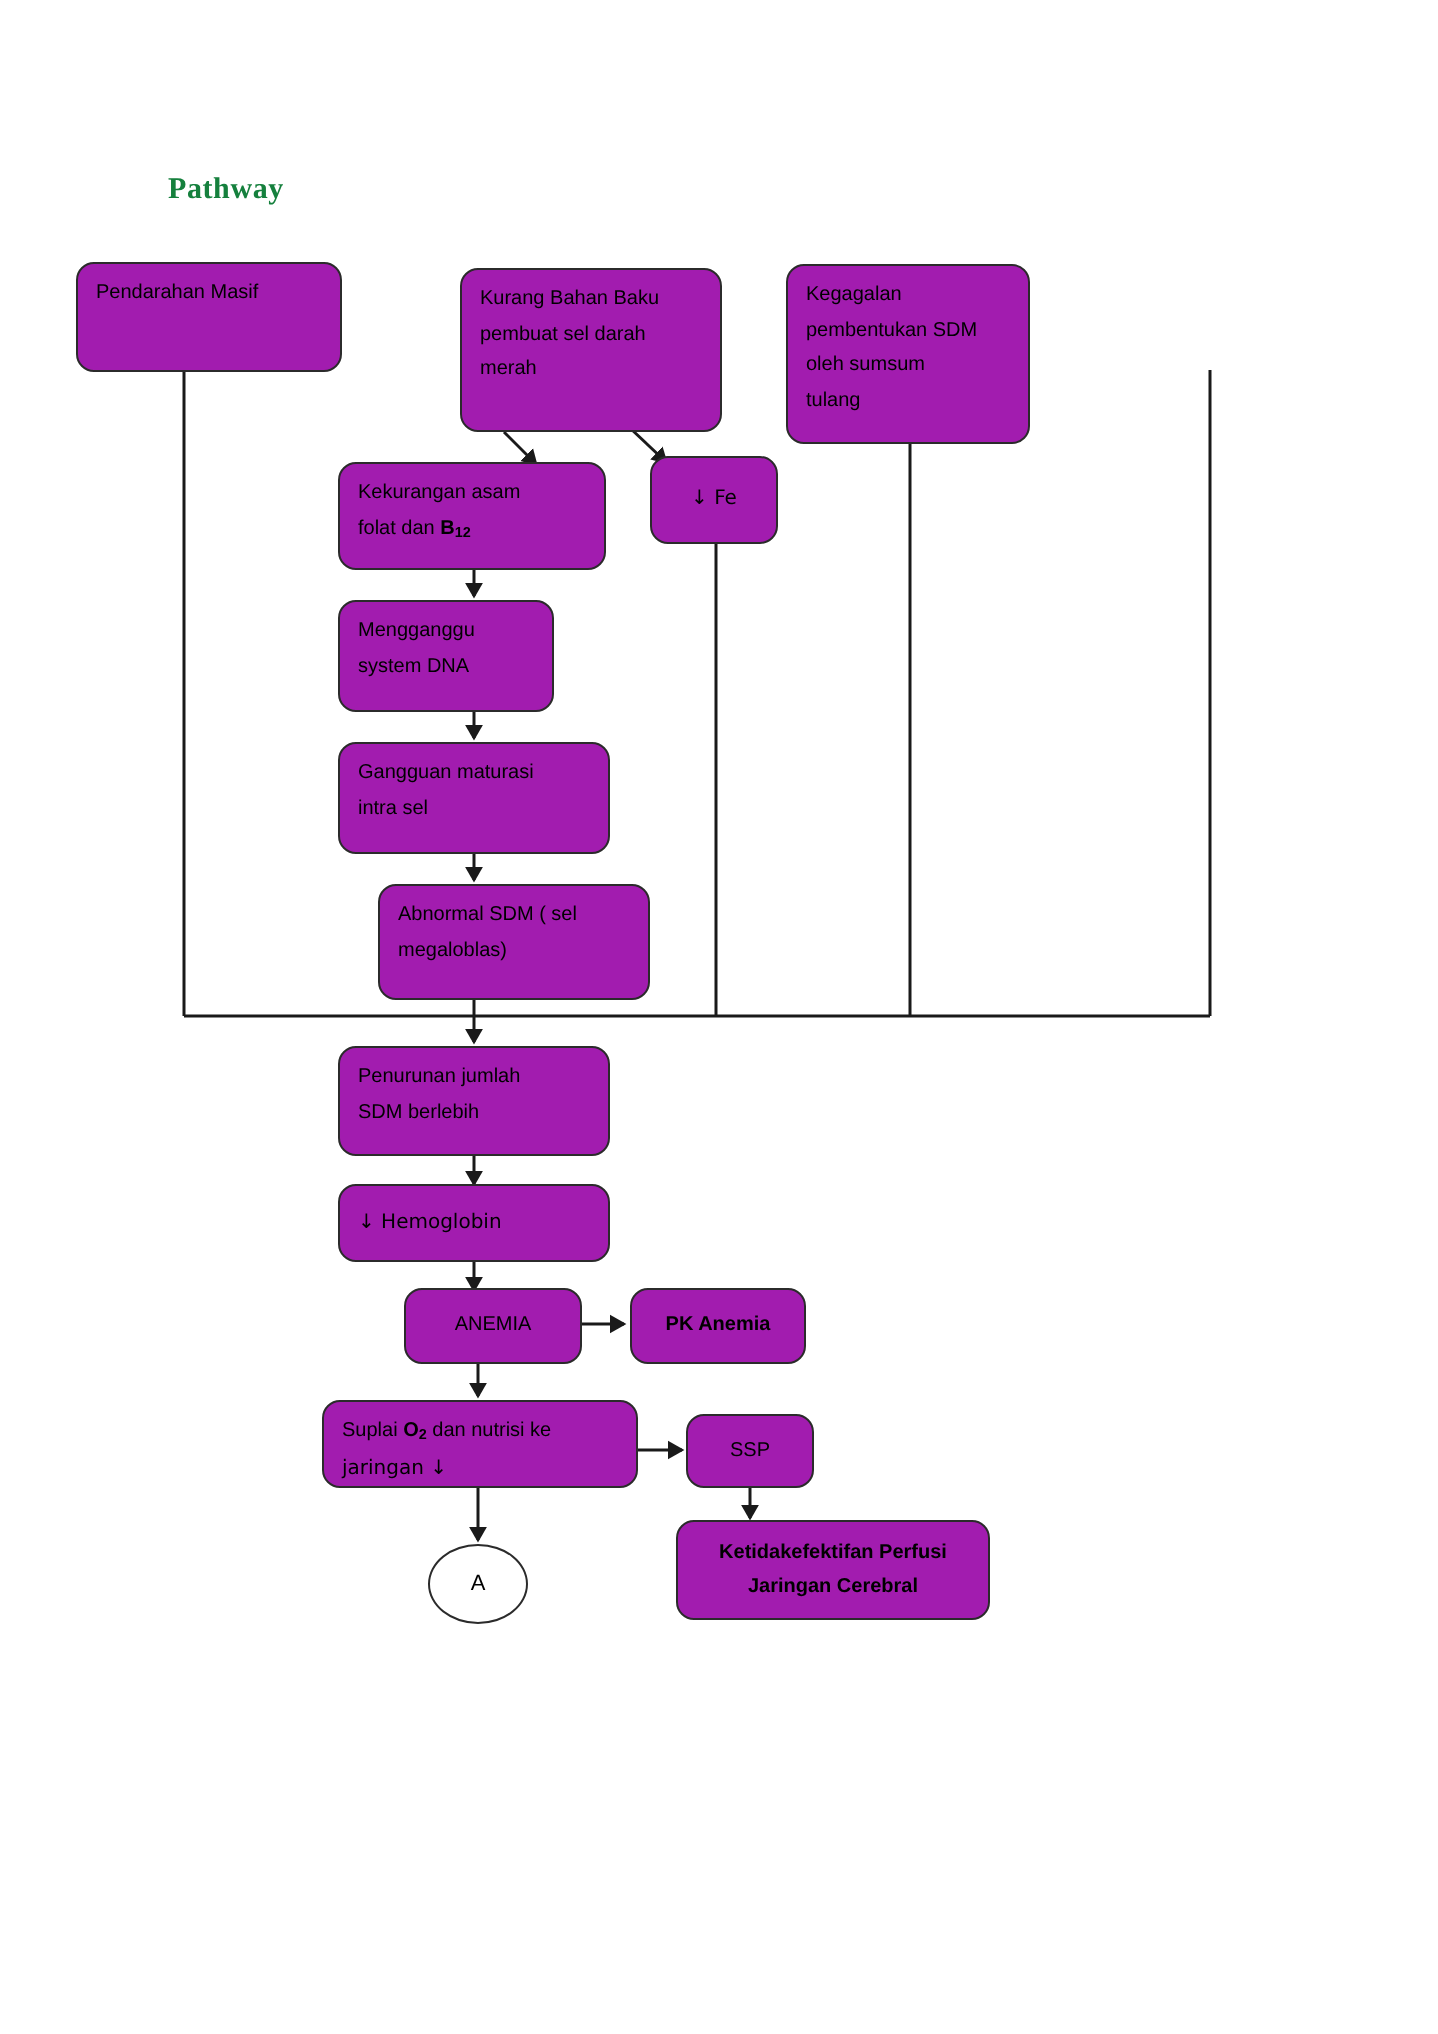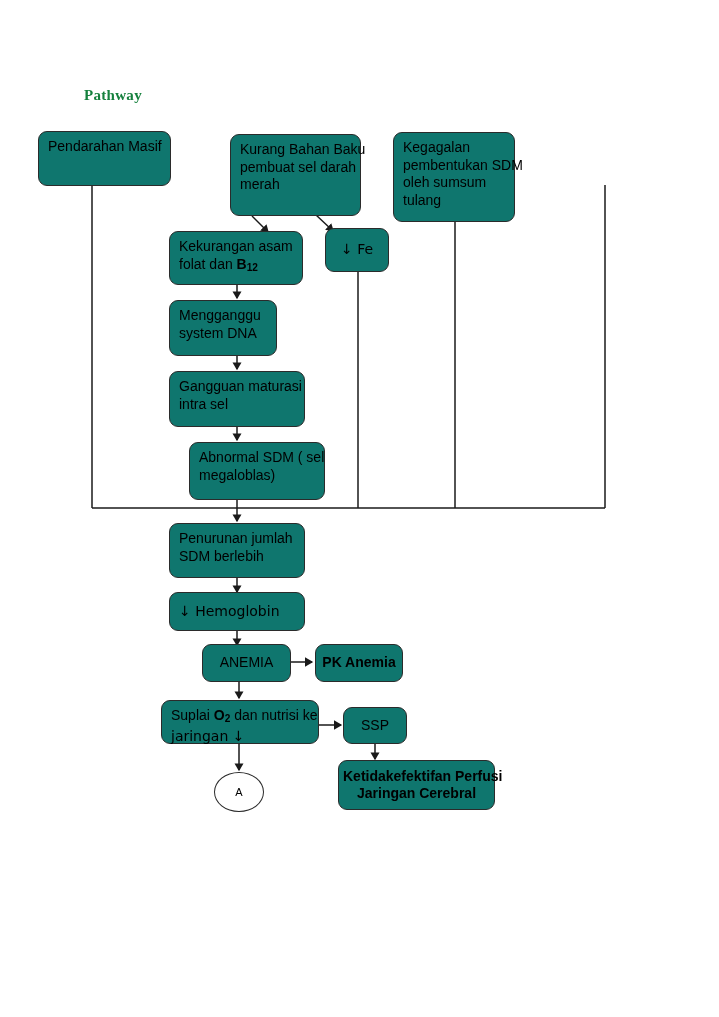--- a/index.html
+++ b/index.html
@@ -33,22 +33,22 @@
     font-size: 15px;
     letter-spacing: 0.3px;
     color: #15803d;
     white-space: nowrap;
   }
   .node {
     position: absolute;
     box-sizing: border-box;
     border: 1.2px solid #2b2b2b;
     border-radius: 9px;
-    background: #0f766e;
-    font-size: 14px;
+    background: #a21caf;
+    font-size: 10px;
     line-height: 17.5px;
     color: #000;
     padding: 6px 9px 4px 9px;
     z-index: 2;
   }
   .node.center-text {
     text-align: center;
     padding-left: 4px;
     padding-right: 4px;
   }

